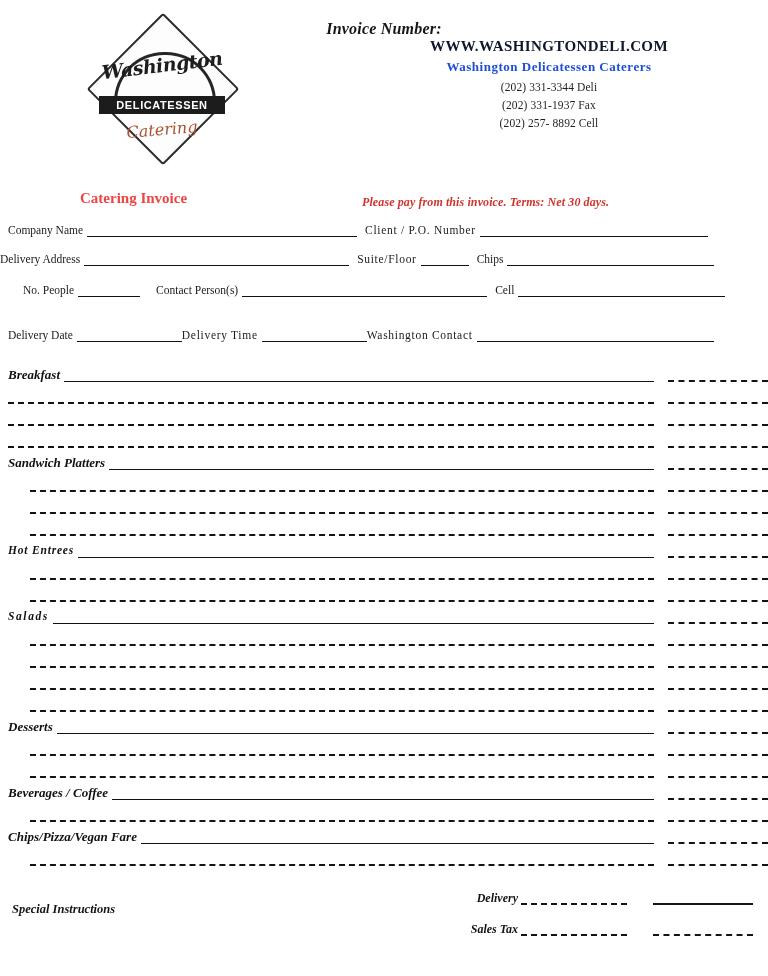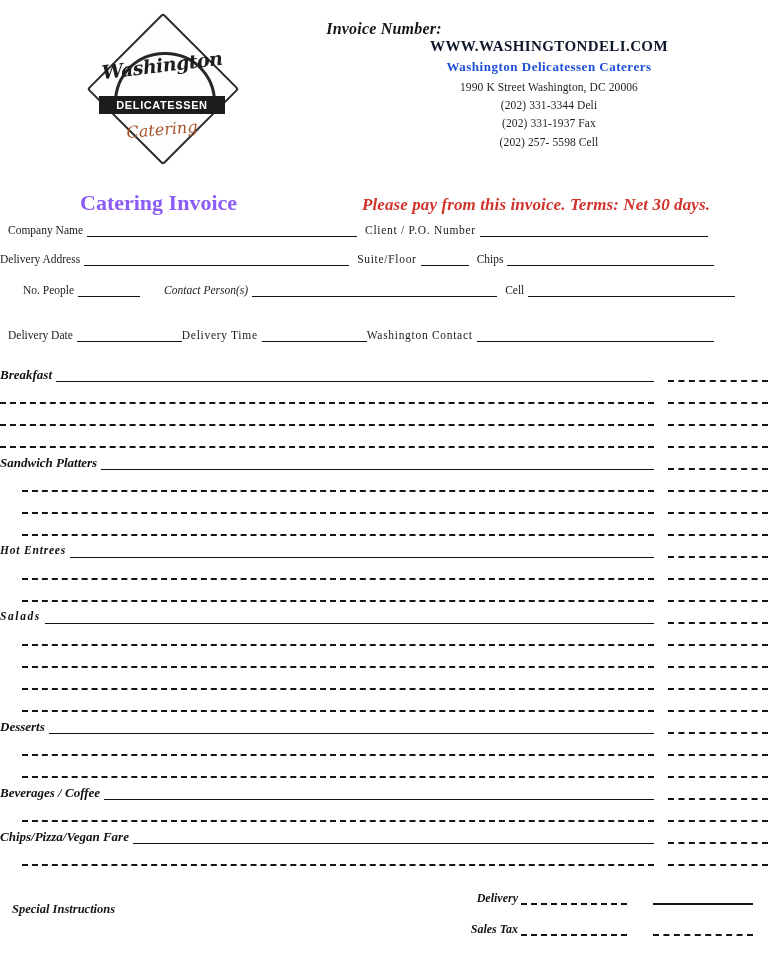--- a/index.html
+++ b/index.html
@@ -141,31 +141,31 @@
   .title-row {
     position: relative;
     height: 38px;
   }
   .doc-title {
     position: absolute;
     left: 80px;
     top: 8px;
     font-family: "Liberation Serif", serif;
     font-weight: bold;
-    font-size: 22px;
-    color: #8b5cf6;
+    font-size: 15px;
+    color: #ef4444;
   }
   .terms-note {
     position: absolute;
     left: 362px;
     top: 13px;
     font-family: "Liberation Serif", serif;
     font-weight: bold;
     font-style: italic;
-    font-size: 17px;
+    font-size: 12px;
     color: #d0342c;
     letter-spacing: .1px;
   }
 
   
   .form-area {
     position: relative;
     height: 130px;
     margin-top: 4px;
   }
@@ -191,20 +191,21 @@
 
   
   .menu-area {
     position: relative;
     margin-top: 6px;
   }
   .mrow {
     display: flex;
     align-items: flex-end;
     height: 22px;
+    padding-left: 8px;
     box-sizing: border-box;
   }
   .mcat {
     font-family: "Liberation Serif", serif;
     font-weight: bold;
     font-style: italic;
     font-size: 13px;
     color: #111111;
     white-space: nowrap;
     padding-right: 4px;
@@ -314,24 +315,23 @@
     <div class="logo-diamond"></div>
     <div class="logo-arc"></div>
     <div class="logo-script">Washington</div>
     <div class="logo-bar">DELICATESSEN</div>
     <div class="logo-catering">Catering</div>
   </div>
 
   <div class="company-block">
     <div class="co-web">WWW.WASHINGTONDELI.COM</div>
     <div class="co-name">Washington Delicatessen Caterers</div>
-    <div class="co-line">1990 K Street Washington, DC 20006</div>
     <div class="co-line">(202) 331-3344 Deli</div>
     <div class="co-line">(202) 331-1937 Fax</div>
-    <div class="co-line">(202) 257- 5598 Cell</div>
+    <div class="co-line">(202) 257- 8892 Cell</div>
   </div>
 </div>
 
 <div class="title-row">
   <div class="doc-title">Catering Invoice</div>
   <div class="terms-note">Please pay from this invoice. Terms: Net 30 days.</div>
 </div>
 
 <div class="form-area">
 
@@ -347,21 +347,21 @@
     <span class="fline" style="width:265px;"></span>
     <span class="flabel sp" style="margin-left:8px;">Suite/Floor</span>
     <span class="fline" style="width:48px;"></span>
     <span class="flabel" style="margin-left:8px;">Chips</span>
     <span class="fline" style="width:207px;"></span>
   </div>
 
   <div class="frow" style="top:60px;">
     <span class="flabel" style="margin-left:23px;">No. People</span>
     <span class="fline" style="width:62px;"></span>
-    <span class="flabel" style="margin-left:24px;font-style:italic;">Contact Person(s)</span>
+    <span class="flabel" style="margin-left:16px;">Contact Person(s)</span>
     <span class="fline" style="width:245px;"></span>
     <span class="flabel" style="margin-left:8px;">Cell</span>
     <span class="fline" style="width:207px;"></span>
   </div>
 
   <div class="frow" style="top:105px;">
     <span class="flabel" style="margin-left:8px;">Delivery Date</span>
     <span class="fline" style="width:105px;"></span>
     <span class="flabel sp">Delivery Time</span>
     <span class="fline" style="width:105px;"></span>

